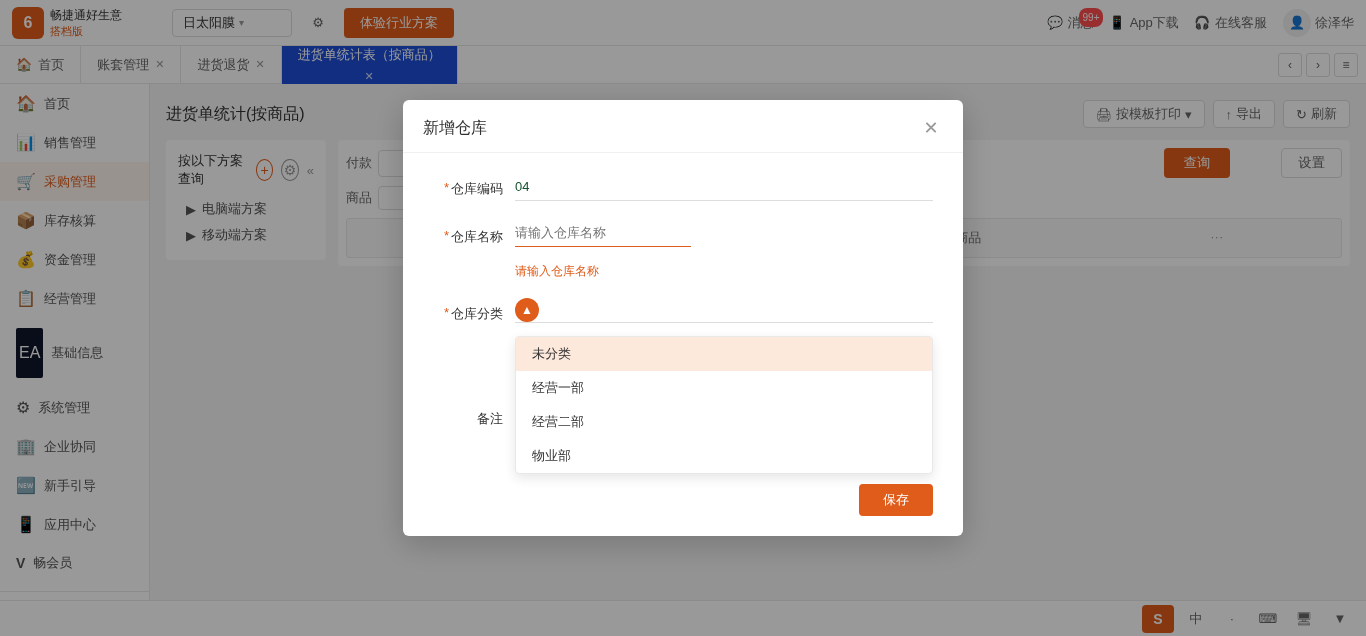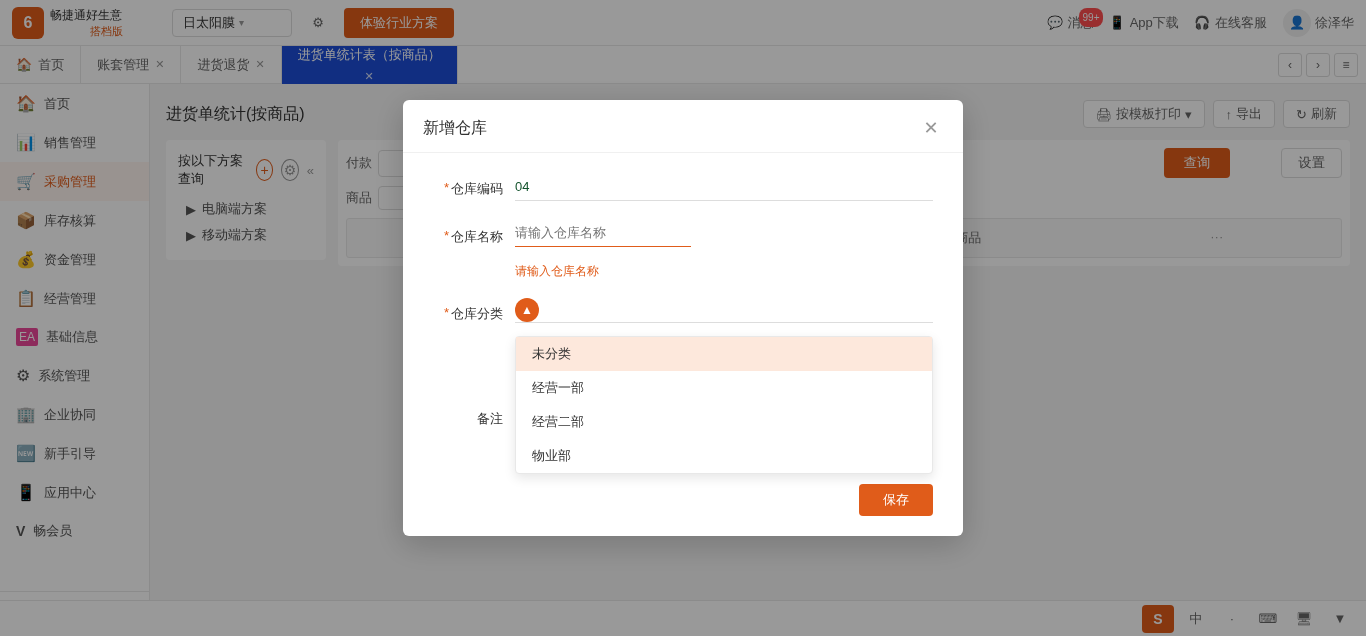--- a/index.html
+++ b/index.html
@@ -293,21 +293,21 @@
 </head>
 <body>
 
 <div class="top-header">
   <div class="logo-area">
     <div class="logo-icon">
       <span>6</span>
     </div>
     <div>
       <div style="font-size:12px;color:#333;font-weight:500;">畅捷通好生意</div>
-      <div style="font-size:11px;color:#e05c1a;margin-left:40px;">搭档版</div>
+      <div style="font-size:11px;color:#e05c1a;">搭档版</div>
     </div>
   </div>
 
   <div class="store-selector">
     <span>日太阳膜</span>
     <span class="arrow">▾</span>
   </div>
 
   <div class="gear-btn">⚙</div>
 
@@ -379,21 +379,21 @@
     </div>
     <div class="sidebar-item">
       <span class="sidebar-icon">💰</span>
       <span>资金管理</span>
     </div>
     <div class="sidebar-item">
       <span class="sidebar-icon">📋</span>
       <span>经营管理</span>
     </div>
     <div class="sidebar-item">
-      <span class="sidebar-icon" style="font-size:12px;background:#ec4899;color:#fff;padding:2px 3px;border-radius:2px;">EA</span>
+      <span class="sidebar-icon" style="font-size:16px;background:#0f172a;color:#fff;padding:16px 3px;border-radius:2px;">EA</span>
       <span>基础信息</span>
     </div>
     <div class="sidebar-item">
       <span class="sidebar-icon">⚙</span>
       <span>系统管理</span>
     </div>
     <div class="sidebar-item">
       <span class="sidebar-icon">🏢</span>
       <span>企业协同</span>
     </div>

